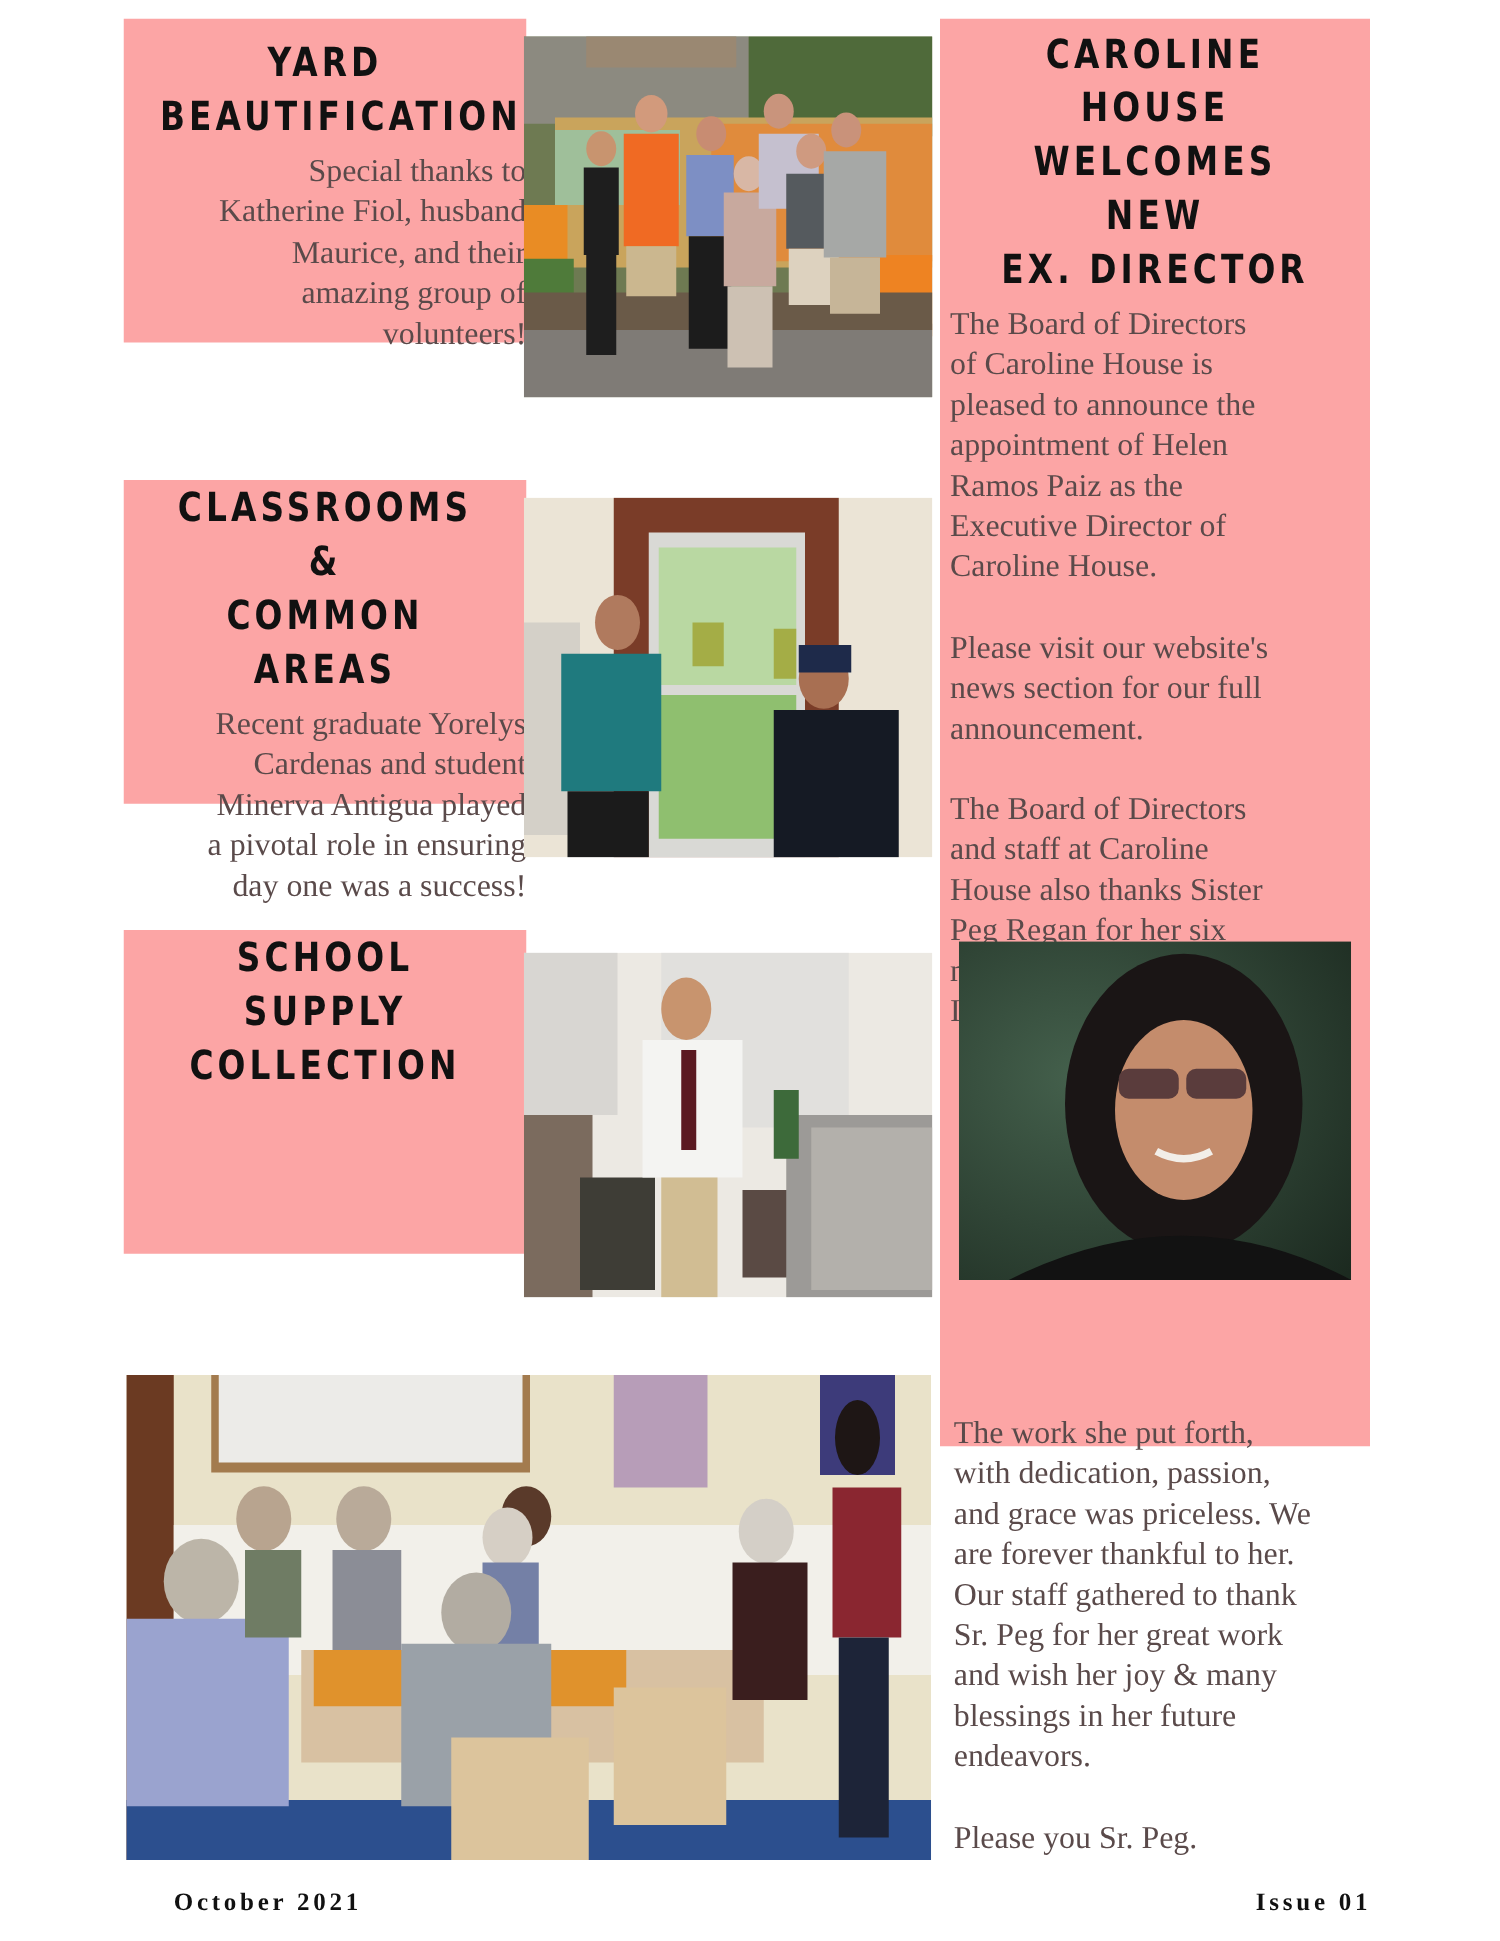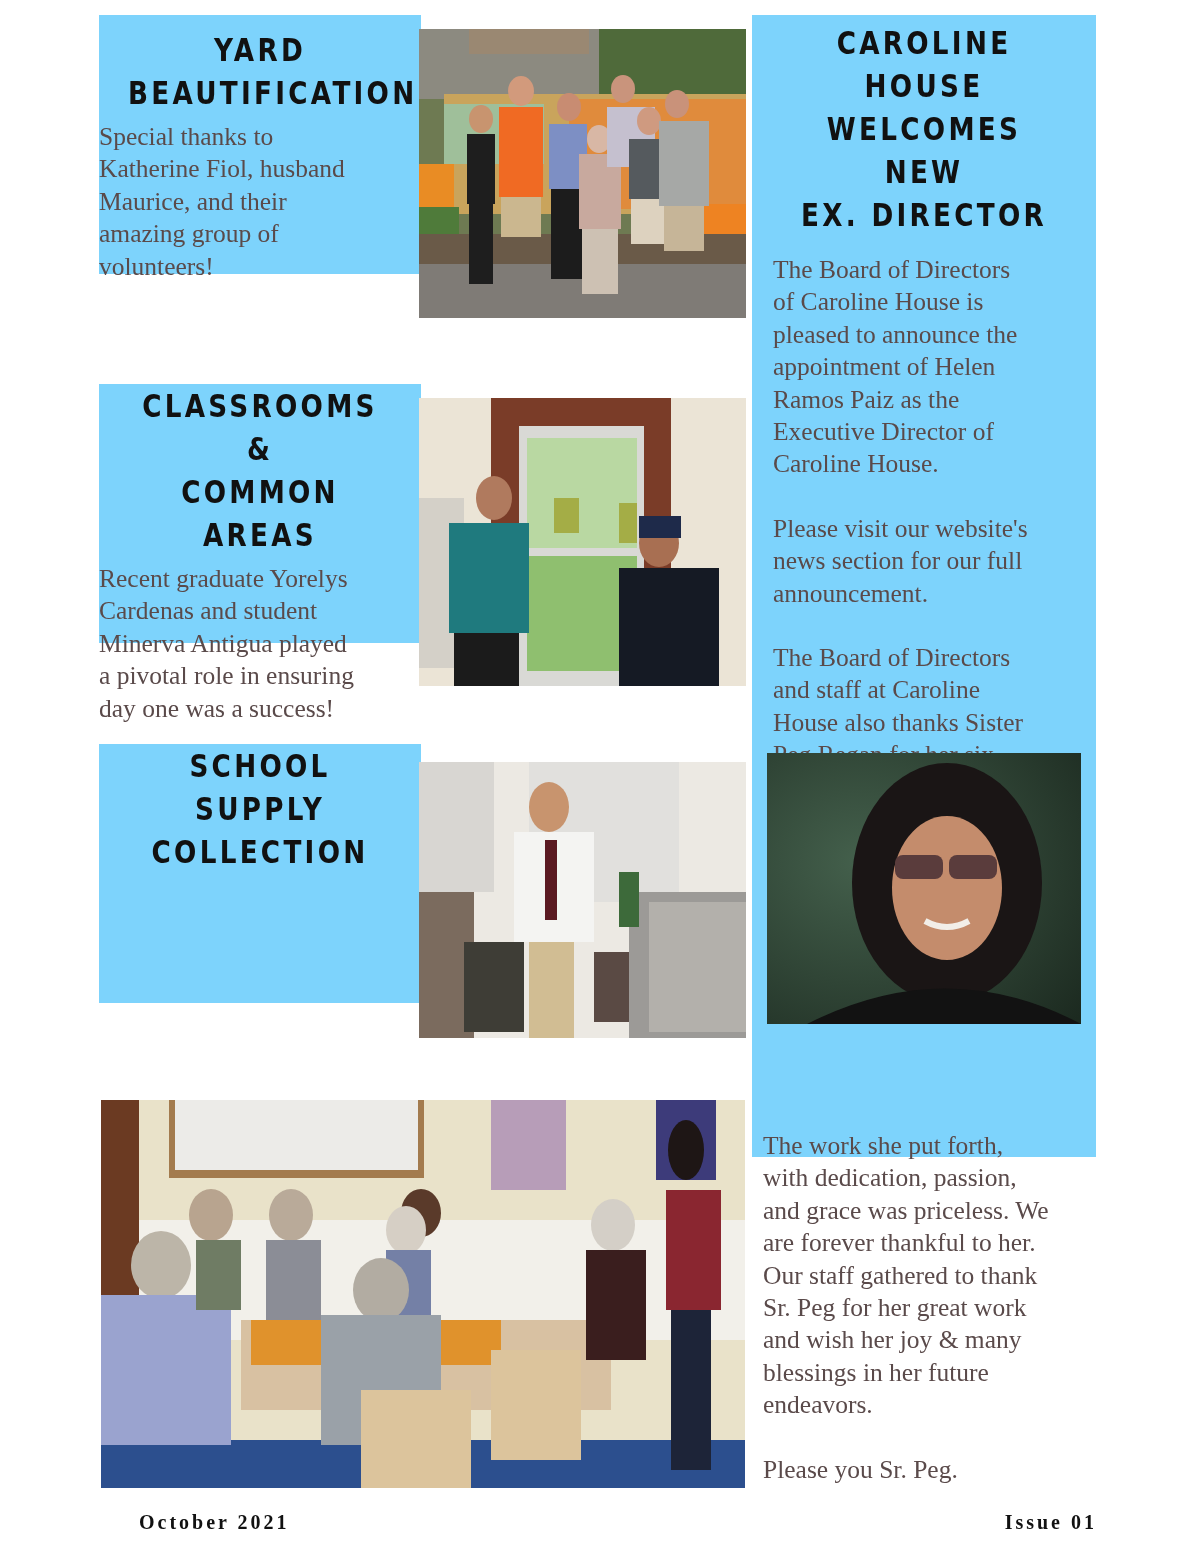--- a/index.html
+++ b/index.html
@@ -1,21 +1,21 @@
 <!DOCTYPE html>
 <html><head>
 <meta charset="utf-8">
 <style>
   html, body { margin: 0; padding: 0; }
   body {
     width: 1200px; height: 1553px; position: relative; overflow: hidden;
     background: #ffffff;
     font-family: "Liberation Serif", "DejaVu Serif", serif;
   }
-  .pink { background: #7dd3fc; position: absolute; }
+  .pink { background: #fca5a5; position: absolute; }
   .heading {
     font-family: "DejaVu Sans", "Liberation Sans", sans-serif;
     font-weight: bold;
     color: #111111;
     text-transform: uppercase;
     letter-spacing: 4px;
     text-align: center;
     font-size: 32px;
     line-height: 43px;
     margin: 0;
@@ -23,21 +23,21 @@
     transform-origin: center top;
     white-space: pre-line;
   }
   .body-text {
     color: #5a4a4a;
     font-size: 25.5px;
     line-height: 32.4px;
     margin: 0;
     white-space: pre-line;
   }
-  .center { text-align: left; }
+  .center { text-align: right; }
   .left { text-align: left; }
   .photo { position: absolute; overflow: hidden; }
   .photo svg { display: block; width: 100%; height: 100%; }
   .footer {
     position: absolute; top: 1511px;
     font-family: "Liberation Serif", "DejaVu Serif", serif;
     font-weight: bold; font-size: 20px; letter-spacing: 3px; color: #111; margin-left: 40px;
   }
 </style>
 </head>
@@ -137,21 +137,21 @@
     <rect x="210" y="130" width="117" height="146" fill="#9c9a97"></rect>
     <rect x="230" y="140" width="97" height="130" fill="#b3b0ab"></rect>
     <rect x="200" y="110" width="20" height="55" fill="#3d6a3a"></rect>
   </svg>
 </div>
 
 <div class="pink" style="left:752px; top:15px; width:344px; height:1142px;">
   <h2 class="heading" style="margin-top:7px;">CAROLINE HOUSE
 WELCOMES NEW
 EX. DIRECTOR</h2>
-  <div style="padding-left:21px; margin-top:17px;">
+  <div style="padding-left:8px; margin-top:6px;">
     <p class="body-text left">The Board of Directors
 of Caroline House is
 pleased to announce the
 appointment of Helen
 Ramos Paiz as the
 Executive Director of
 Caroline House.</p>
     <p class="body-text left" style="margin-top:32px;">Please visit our website's
 news section for our full
 announcement.</p>

